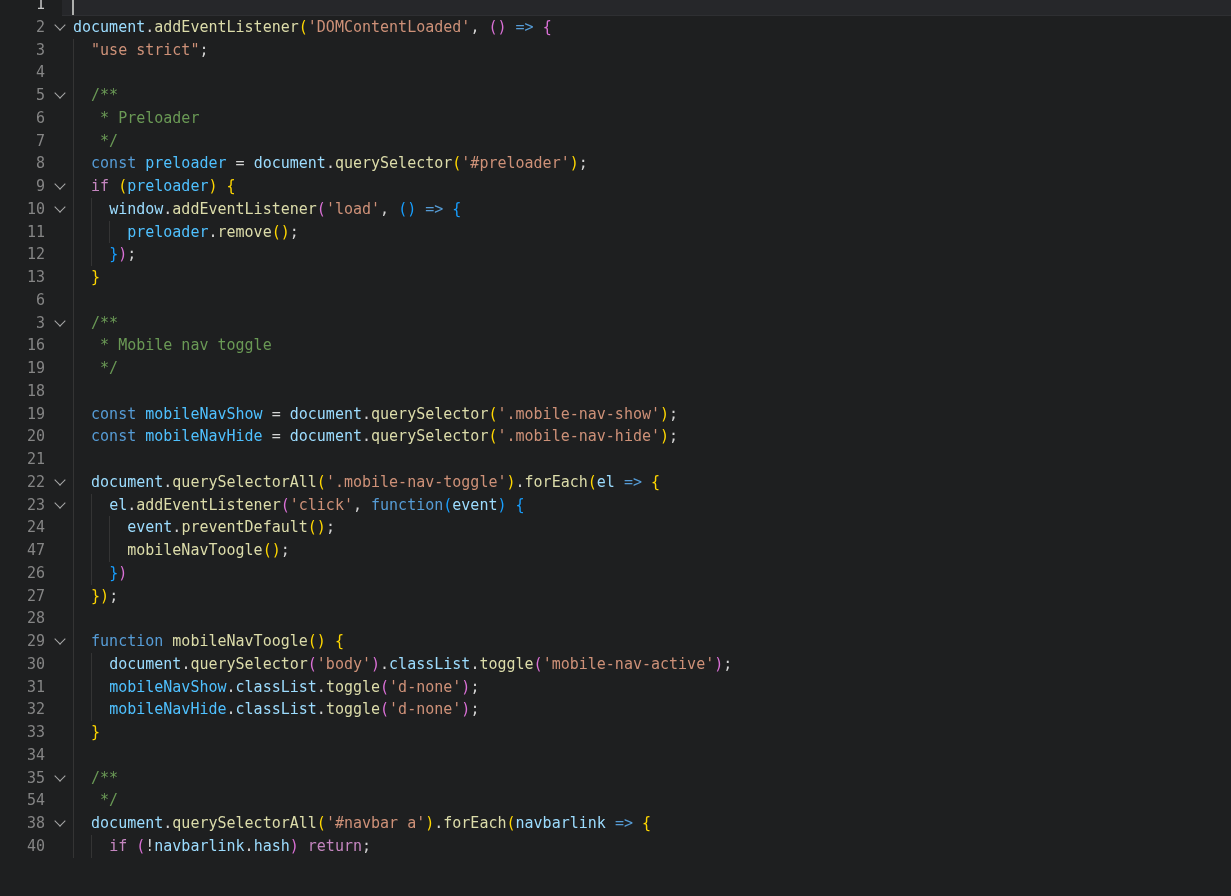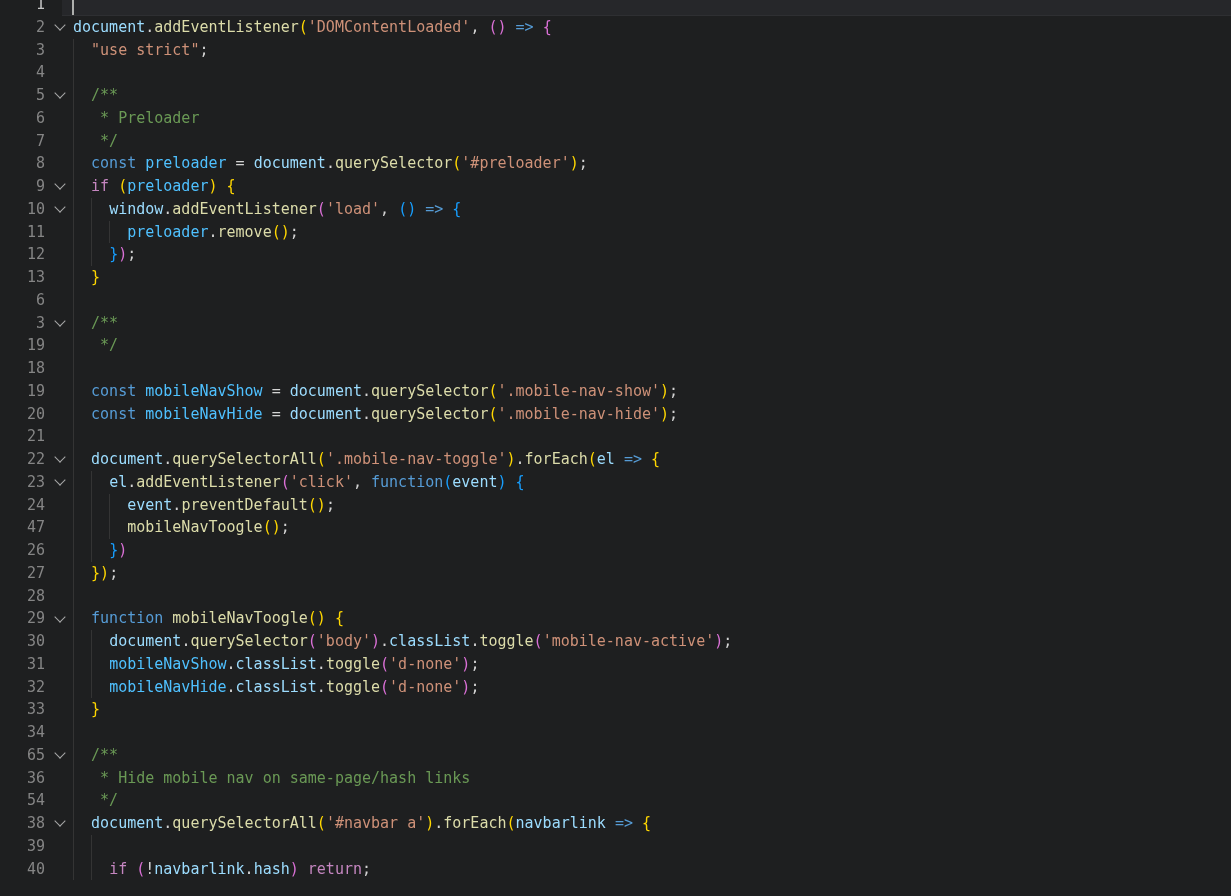--- a/index.html
+++ b/index.html
@@ -55,38 +55,37 @@
       <div class="row"><div class="num">6</div><div class="guide" style="left: 73px;"></div><div class="code"><span style="color: rgb(106, 153, 85);">   * Preloader</span></div></div>
       <div class="row"><div class="num">7</div><div class="guide" style="left: 73px;"></div><div class="code"><span style="color: rgb(106, 153, 85);">   */</span></div></div>
       <div class="row"><div class="num">8</div><div class="guide" style="left: 73px;"></div><div class="code"><span>  </span><span style="color: rgb(86, 156, 214);">const</span><span> </span><span style="color: rgb(79, 193, 255);">preloader</span><span> </span><span style="color: rgb(212, 212, 212);">=</span><span> </span><span style="color: rgb(156, 220, 254);">document</span><span style="color: rgb(212, 212, 212);">.</span><span style="color: rgb(220, 220, 170);">querySelector</span><span style="color: rgb(255, 215, 0);">(</span><span style="color: rgb(206, 145, 120);">'#preloader'</span><span style="color: rgb(255, 215, 0);">)</span><span style="color: rgb(212, 212, 212);">;</span></div></div>
       <div class="row"><div class="num">9</div><div class="fold"><i class="chev"></i></div><div class="guide" style="left: 73px;"></div><div class="code"><span>  </span><span style="color: rgb(197, 134, 192);">if</span><span> </span><span style="color: rgb(255, 215, 0);">(</span><span style="color: rgb(79, 193, 255);">preloader</span><span style="color: rgb(255, 215, 0);">)</span><span> </span><span style="color: rgb(255, 215, 0);">{</span></div></div>
       <div class="row"><div class="num">10</div><div class="fold"><i class="chev"></i></div><div class="guide" style="left: 73px;"></div><div class="guide" style="left: 91.06px;"></div><div class="code"><span>    </span><span style="color: rgb(156, 220, 254);">window</span><span style="color: rgb(212, 212, 212);">.</span><span style="color: rgb(220, 220, 170);">addEventListener</span><span style="color: rgb(218, 112, 214);">(</span><span style="color: rgb(206, 145, 120);">'load'</span><span style="color: rgb(212, 212, 212);">, </span><span style="color: rgb(23, 159, 255);">()</span><span> </span><span style="color: rgb(86, 156, 214);">=&gt;</span><span> </span><span style="color: rgb(23, 159, 255);">{</span></div></div>
       <div class="row"><div class="num">11</div><div class="guide" style="left: 73px;"></div><div class="guide" style="left: 91.06px;"></div><div class="guide" style="left: 109.12px;"></div><div class="code"><span>      </span><span style="color: rgb(79, 193, 255);">preloader</span><span style="color: rgb(212, 212, 212);">.</span><span style="color: rgb(220, 220, 170);">remove</span><span style="color: rgb(255, 215, 0);">()</span><span style="color: rgb(212, 212, 212);">;</span></div></div>
       <div class="row"><div class="num">12</div><div class="guide" style="left: 73px;"></div><div class="guide" style="left: 91.06px;"></div><div class="code"><span>    </span><span style="color: rgb(23, 159, 255);">}</span><span style="color: rgb(218, 112, 214);">)</span><span style="color: rgb(212, 212, 212);">;</span></div></div>
       <div class="row"><div class="num">13</div><div class="guide" style="left: 73px;"></div><div class="code"><span>  </span><span style="color: rgb(255, 215, 0);">}</span></div></div>
       <div class="row"><div class="num">6</div><div class="guide" style="left: 73px;"></div><div class="code"></div></div>
       <div class="row"><div class="num">3</div><div class="fold"><i class="chev"></i></div><div class="guide" style="left: 73px;"></div><div class="code"><span>  </span><span style="color: rgb(106, 153, 85);">/**</span></div></div>
+      <div class="row"><div class="num">16</div><div class="guide" style="left: 73px;"></div><div class="code"><span style="color: rgb(106, 153, 85);">   * Mobile nav toggle</span></div></div>
       <div class="row"><div class="num">19</div><div class="guide" style="left: 73px;"></div><div class="code"><span style="color: rgb(106, 153, 85);">   */</span></div></div>
       <div class="row"><div class="num">18</div><div class="guide" style="left: 73px;"></div><div class="code"></div></div>
       <div class="row"><div class="num">19</div><div class="guide" style="left: 73px;"></div><div class="code"><span>  </span><span style="color: rgb(86, 156, 214);">const</span><span> </span><span style="color: rgb(79, 193, 255);">mobileNavShow</span><span> </span><span style="color: rgb(212, 212, 212);">=</span><span> </span><span style="color: rgb(156, 220, 254);">document</span><span style="color: rgb(212, 212, 212);">.</span><span style="color: rgb(220, 220, 170);">querySelector</span><span style="color: rgb(255, 215, 0);">(</span><span style="color: rgb(206, 145, 120);">'.mobile-nav-show'</span><span style="color: rgb(255, 215, 0);">)</span><span style="color: rgb(212, 212, 212);">;</span></div></div>
       <div class="row"><div class="num">20</div><div class="guide" style="left: 73px;"></div><div class="code"><span>  </span><span style="color: rgb(86, 156, 214);">const</span><span> </span><span style="color: rgb(79, 193, 255);">mobileNavHide</span><span> </span><span style="color: rgb(212, 212, 212);">=</span><span> </span><span style="color: rgb(156, 220, 254);">document</span><span style="color: rgb(212, 212, 212);">.</span><span style="color: rgb(220, 220, 170);">querySelector</span><span style="color: rgb(255, 215, 0);">(</span><span style="color: rgb(206, 145, 120);">'.mobile-nav-hide'</span><span style="color: rgb(255, 215, 0);">)</span><span style="color: rgb(212, 212, 212);">;</span></div></div>
       <div class="row"><div class="num">21</div><div class="guide" style="left: 73px;"></div><div class="code"></div></div>
       <div class="row"><div class="num">22</div><div class="fold"><i class="chev"></i></div><div class="guide" style="left: 73px;"></div><div class="code"><span>  </span><span style="color: rgb(156, 220, 254);">document</span><span style="color: rgb(212, 212, 212);">.</span><span style="color: rgb(220, 220, 170);">querySelectorAll</span><span style="color: rgb(255, 215, 0);">(</span><span style="color: rgb(206, 145, 120);">'.mobile-nav-toggle'</span><span style="color: rgb(255, 215, 0);">)</span><span style="color: rgb(212, 212, 212);">.</span><span style="color: rgb(220, 220, 170);">forEach</span><span style="color: rgb(255, 215, 0);">(</span><span style="color: rgb(156, 220, 254);">el</span><span> </span><span style="color: rgb(86, 156, 214);">=&gt;</span><span> </span><span style="color: rgb(255, 215, 0);">{</span></div></div>
       <div class="row"><div class="num">23</div><div class="fold"><i class="chev"></i></div><div class="guide" style="left: 73px;"></div><div class="guide" style="left: 91.06px;"></div><div class="code"><span>    </span><span style="color: rgb(156, 220, 254);">el</span><span style="color: rgb(212, 212, 212);">.</span><span style="color: rgb(220, 220, 170);">addEventListener</span><span style="color: rgb(218, 112, 214);">(</span><span style="color: rgb(206, 145, 120);">'click'</span><span style="color: rgb(212, 212, 212);">, </span><span style="color: rgb(86, 156, 214);">function</span><span style="color: rgb(23, 159, 255);">(</span><span style="color: rgb(156, 220, 254);">event</span><span style="color: rgb(23, 159, 255);">)</span><span> </span><span style="color: rgb(23, 159, 255);">{</span></div></div>
       <div class="row"><div class="num">24</div><div class="guide" style="left: 73px;"></div><div class="guide" style="left: 91.06px;"></div><div class="guide" style="left: 109.12px;"></div><div class="code"><span>      </span><span style="color: rgb(156, 220, 254);">event</span><span style="color: rgb(212, 212, 212);">.</span><span style="color: rgb(220, 220, 170);">preventDefault</span><span style="color: rgb(255, 215, 0);">()</span><span style="color: rgb(212, 212, 212);">;</span></div></div>
       <div class="row"><div class="num">47</div><div class="guide" style="left: 73px;"></div><div class="guide" style="left: 91.06px;"></div><div class="guide" style="left: 109.12px;"></div><div class="code"><span>      </span><span style="color: rgb(220, 220, 170);">mobileNavToogle</span><span style="color: rgb(255, 215, 0);">()</span><span style="color: rgb(212, 212, 212);">;</span></div></div>
       <div class="row"><div class="num">26</div><div class="guide" style="left: 73px;"></div><div class="guide" style="left: 91.06px;"></div><div class="code"><span>    </span><span style="color: rgb(23, 159, 255);">}</span><span style="color: rgb(218, 112, 214);">)</span></div></div>
       <div class="row"><div class="num">27</div><div class="guide" style="left: 73px;"></div><div class="code"><span>  </span><span style="color: rgb(255, 215, 0);">}</span><span style="color: rgb(255, 215, 0);">)</span><span style="color: rgb(212, 212, 212);">;</span></div></div>
       <div class="row"><div class="num">28</div><div class="guide" style="left: 73px;"></div><div class="code"></div></div>
       <div class="row"><div class="num">29</div><div class="fold"><i class="chev"></i></div><div class="guide" style="left: 73px;"></div><div class="code"><span>  </span><span style="color: rgb(86, 156, 214);">function</span><span> </span><span style="color: rgb(220, 220, 170);">mobileNavToogle</span><span style="color: rgb(255, 215, 0);">()</span><span> </span><span style="color: rgb(255, 215, 0);">{</span></div></div>
       <div class="row"><div class="num">30</div><div class="guide" style="left: 73px;"></div><div class="guide" style="left: 91.06px;"></div><div class="code"><span>    </span><span style="color: rgb(156, 220, 254);">document</span><span style="color: rgb(212, 212, 212);">.</span><span style="color: rgb(220, 220, 170);">querySelector</span><span style="color: rgb(218, 112, 214);">(</span><span style="color: rgb(206, 145, 120);">'body'</span><span style="color: rgb(218, 112, 214);">)</span><span style="color: rgb(212, 212, 212);">.</span><span style="color: rgb(156, 220, 254);">classList</span><span style="color: rgb(212, 212, 212);">.</span><span style="color: rgb(220, 220, 170);">toggle</span><span style="color: rgb(218, 112, 214);">(</span><span style="color: rgb(206, 145, 120);">'mobile-nav-active'</span><span style="color: rgb(218, 112, 214);">)</span><span style="color: rgb(212, 212, 212);">;</span></div></div>
       <div class="row"><div class="num">31</div><div class="guide" style="left: 73px;"></div><div class="guide" style="left: 91.06px;"></div><div class="code"><span>    </span><span style="color: rgb(79, 193, 255);">mobileNavShow</span><span style="color: rgb(212, 212, 212);">.</span><span style="color: rgb(156, 220, 254);">classList</span><span style="color: rgb(212, 212, 212);">.</span><span style="color: rgb(220, 220, 170);">toggle</span><span style="color: rgb(218, 112, 214);">(</span><span style="color: rgb(206, 145, 120);">'d-none'</span><span style="color: rgb(218, 112, 214);">)</span><span style="color: rgb(212, 212, 212);">;</span></div></div>
       <div class="row"><div class="num">32</div><div class="guide" style="left: 73px;"></div><div class="guide" style="left: 91.06px;"></div><div class="code"><span>    </span><span style="color: rgb(79, 193, 255);">mobileNavHide</span><span style="color: rgb(212, 212, 212);">.</span><span style="color: rgb(156, 220, 254);">classList</span><span style="color: rgb(212, 212, 212);">.</span><span style="color: rgb(220, 220, 170);">toggle</span><span style="color: rgb(218, 112, 214);">(</span><span style="color: rgb(206, 145, 120);">'d-none'</span><span style="color: rgb(218, 112, 214);">)</span><span style="color: rgb(212, 212, 212);">;</span></div></div>
       <div class="row"><div class="num">33</div><div class="guide" style="left: 73px;"></div><div class="code"><span>  </span><span style="color: rgb(255, 215, 0);">}</span></div></div>
       <div class="row"><div class="num">34</div><div class="guide" style="left: 73px;"></div><div class="code"></div></div>
-      <div class="row"><div class="num">65</div><div class="fold"><i class="chev"></i></div><div class="guide" style="left: 73px;"></div><div class="code"><span>  </span><span style="color: rgb(106, 153, 85);">/**</span></div></div>
-      <div class="row"><div class="num">36</div><div class="guide" style="left: 73px;"></div><div class="code"><span style="color: rgb(106, 153, 85);">   * Hide mobile nav on same-page/hash links</span></div></div>
+      <div class="row"><div class="num">35</div><div class="fold"><i class="chev"></i></div><div class="guide" style="left: 73px;"></div><div class="code"><span>  </span><span style="color: rgb(106, 153, 85);">/**</span></div></div>
       <div class="row"><div class="num">54</div><div class="guide" style="left: 73px;"></div><div class="code"><span style="color: rgb(106, 153, 85);">   */</span></div></div>
       <div class="row"><div class="num">38</div><div class="fold"><i class="chev"></i></div><div class="guide" style="left: 73px;"></div><div class="code"><span>  </span><span style="color: rgb(156, 220, 254);">document</span><span style="color: rgb(212, 212, 212);">.</span><span style="color: rgb(220, 220, 170);">querySelectorAll</span><span style="color: rgb(255, 215, 0);">(</span><span style="color: rgb(206, 145, 120);">'#navbar a'</span><span style="color: rgb(255, 215, 0);">)</span><span style="color: rgb(212, 212, 212);">.</span><span style="color: rgb(220, 220, 170);">forEach</span><span style="color: rgb(255, 215, 0);">(</span><span style="color: rgb(156, 220, 254);">navbarlink</span><span> </span><span style="color: rgb(86, 156, 214);">=&gt;</span><span> </span><span style="color: rgb(255, 215, 0);">{</span></div></div>
-      <div class="row"><div class="num">39</div><div class="guide" style="left: 73px;"></div><div class="guide" style="left: 91.06px;"></div><div class="code"></div></div>
       <div class="row"><div class="num">40</div><div class="guide" style="left: 73px;"></div><div class="guide" style="left: 91.06px;"></div><div class="code"><span>    </span><span style="color: rgb(197, 134, 192);">if</span><span> </span><span style="color: rgb(218, 112, 214);">(</span><span style="color: rgb(212, 212, 212);">!</span><span style="color: rgb(156, 220, 254);">navbarlink</span><span style="color: rgb(212, 212, 212);">.</span><span style="color: rgb(156, 220, 254);">hash</span><span style="color: rgb(218, 112, 214);">)</span><span> </span><span style="color: rgb(197, 134, 192);">return</span><span style="color: rgb(212, 212, 212);">;</span></div></div>
     </div>
 </div>
 
 </body></html>

